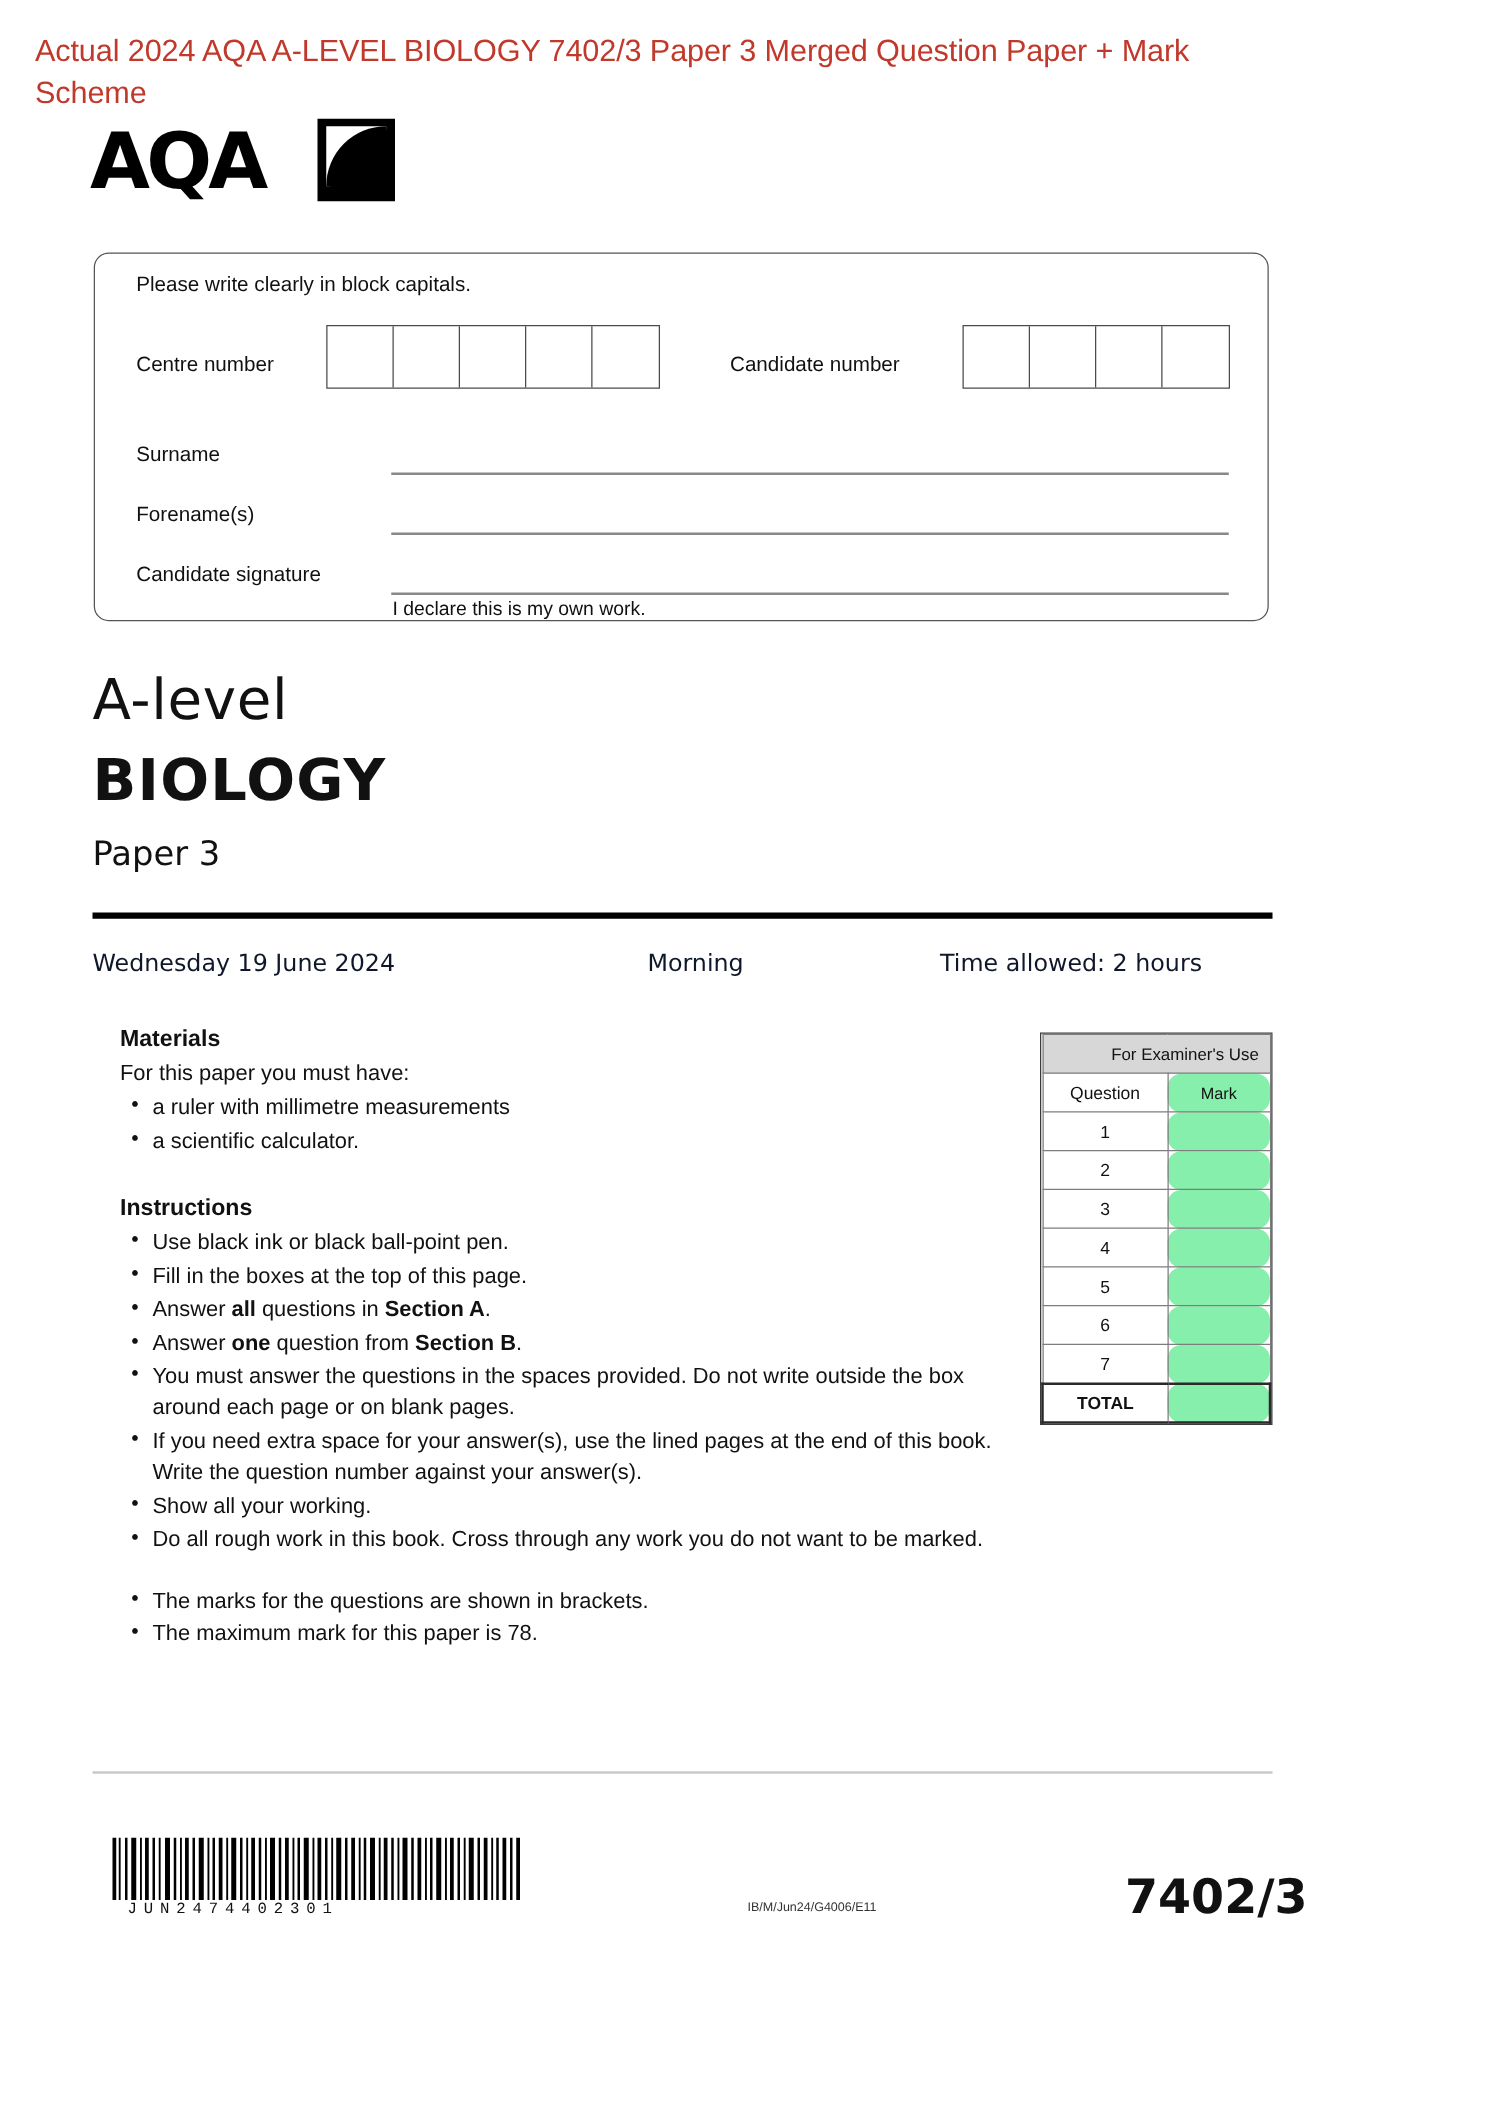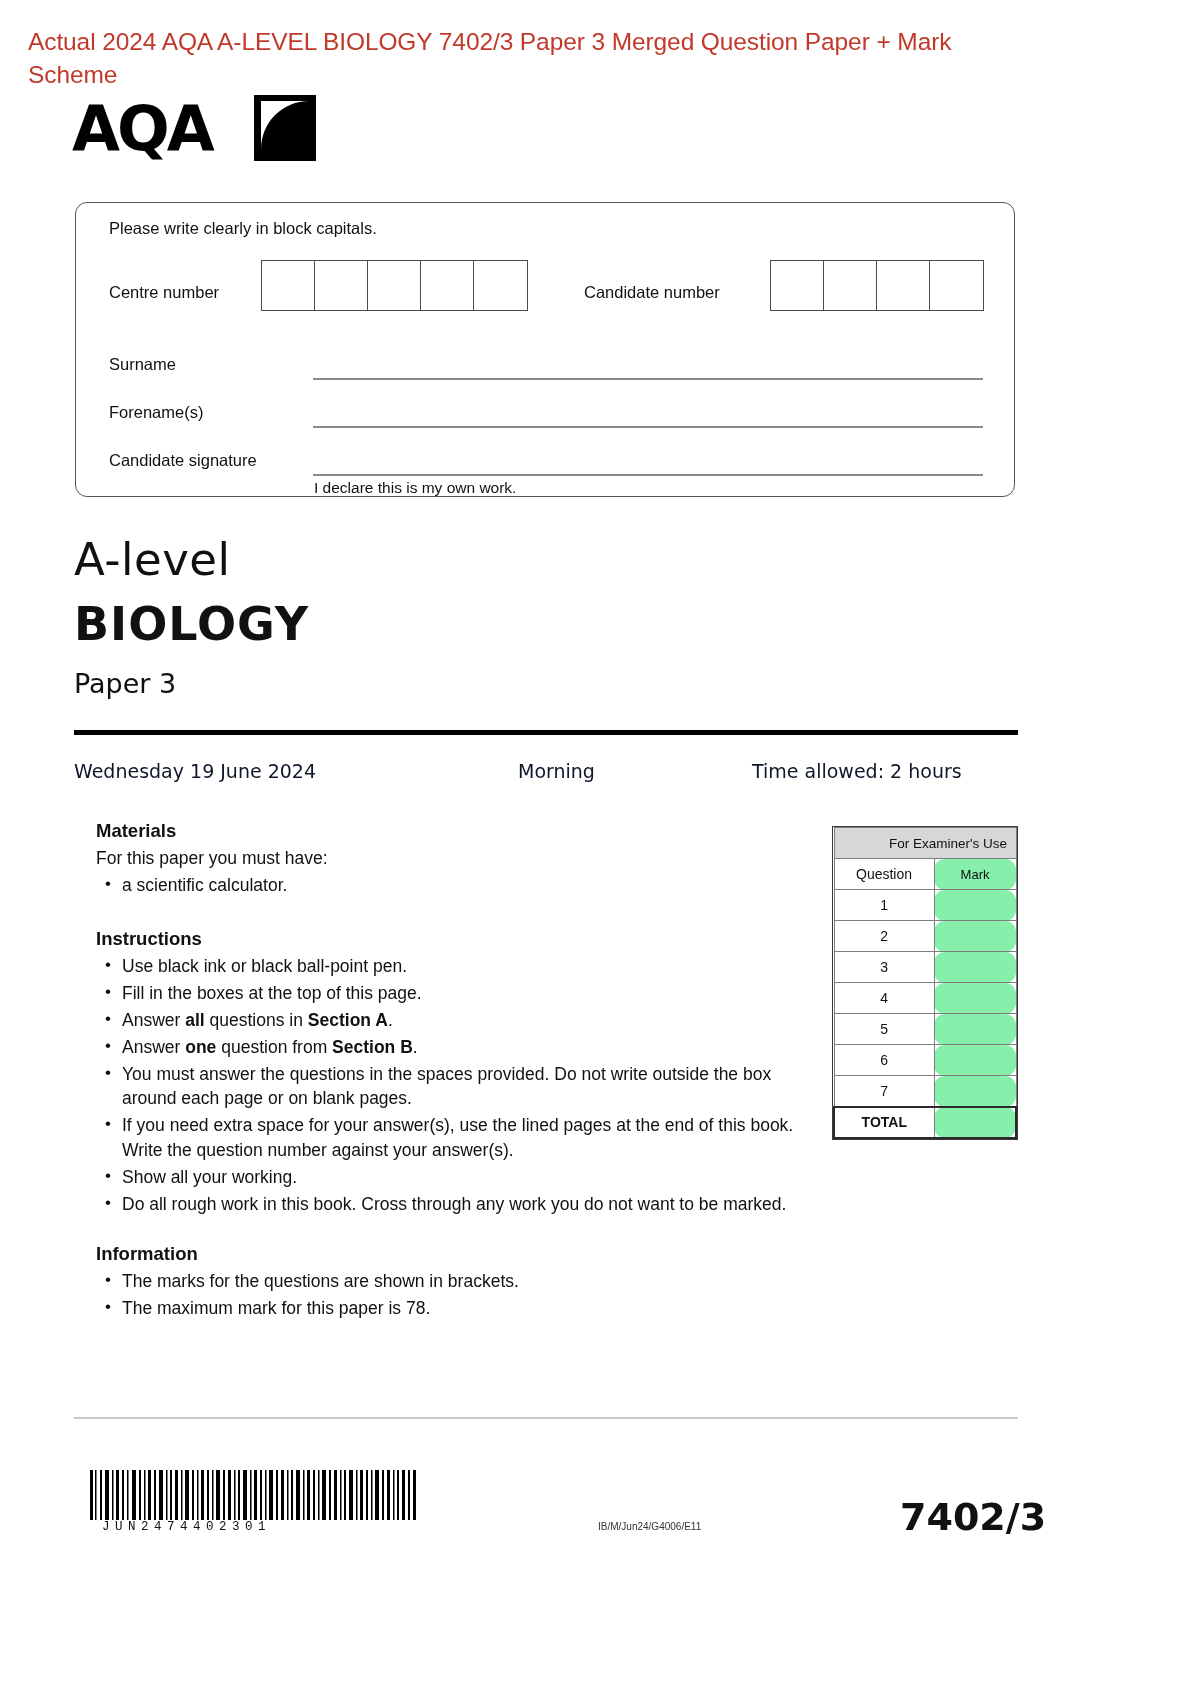--- a/index.html
+++ b/index.html
@@ -349,40 +349,40 @@
   <div class="thick-rule"></div>
 
   <div class="date-row d-date">Wednesday 19 June 2024</div>
   <div class="date-row d-session">Morning</div>
   <div class="date-row d-time">Time allowed: 2 hours</div>
 
   <div class="lcol">
     <div class="sec-head">Materials</div>
     <div class="sec-sub">For this paper you must have:</div>
     <ul class="bullets">
+      <li>a ruler with millimetre measurements</li>
       <li>a scientific calculator.</li>
     </ul>
 
     <div class="gap-lg"></div>
 
     <div class="sec-head">Instructions</div>
     <ul class="bullets">
       <li>Use black ink or black ball-point pen.</li>
       <li>Fill in the boxes at the top of this page.</li>
       <li>Answer <b>all</b> questions in <b>Section A</b>.</li>
       <li>Answer <b>one</b> question from <b>Section B</b>.</li>
       <li>You must answer the questions in the spaces provided.  Do not write outside the box around each page or on blank pages.</li>
       <li>If you need extra space for your answer(s), use the lined pages at the end of this book.  Write the question number against your answer(s).</li>
       <li>Show all your working.</li>
       <li>Do all rough work in this book.  Cross through any work you do not want to be marked.</li>
     </ul>
 
     <div class="gap-md"></div>
 
-    <div class="sec-head">Information</div>
     <ul class="bullets">
       <li>The marks for the questions are shown in brackets.</li>
       <li>The maximum mark for this paper is 78.</li>
     </ul>
   </div>
 
   <div class="examiner">
     <table>
       <tbody>
           <tr>

